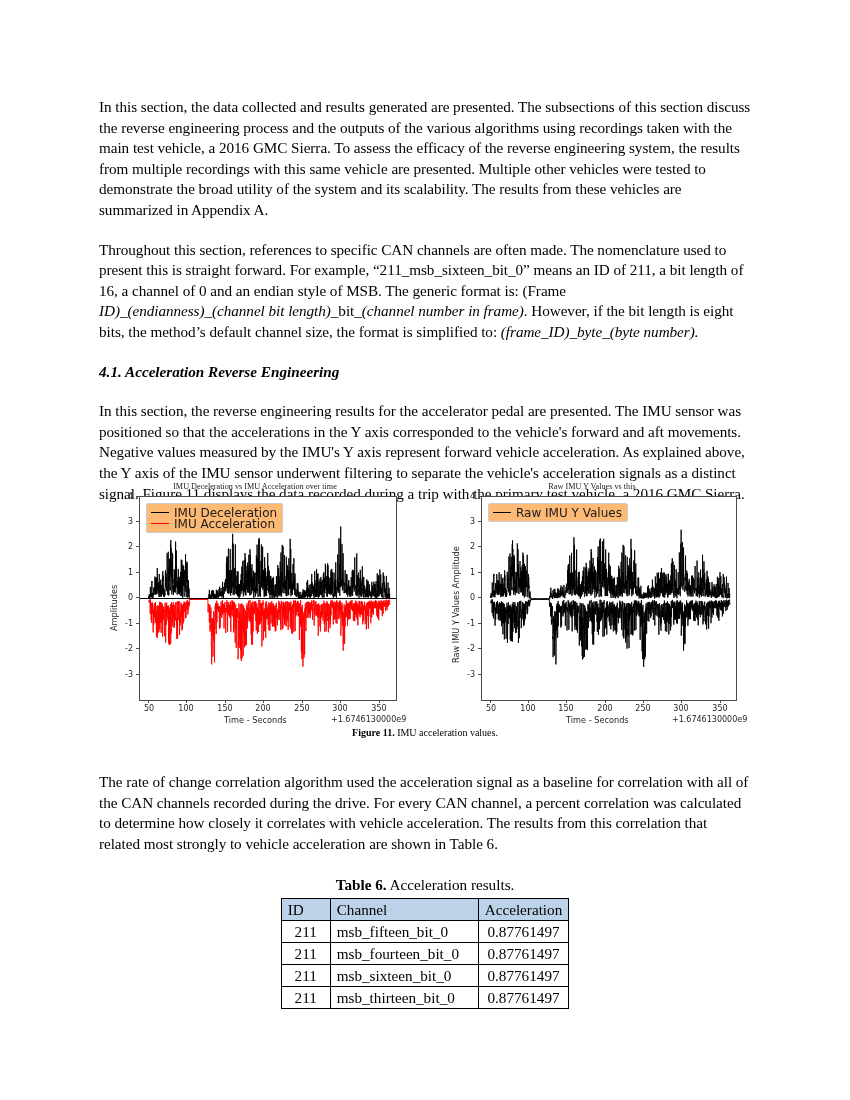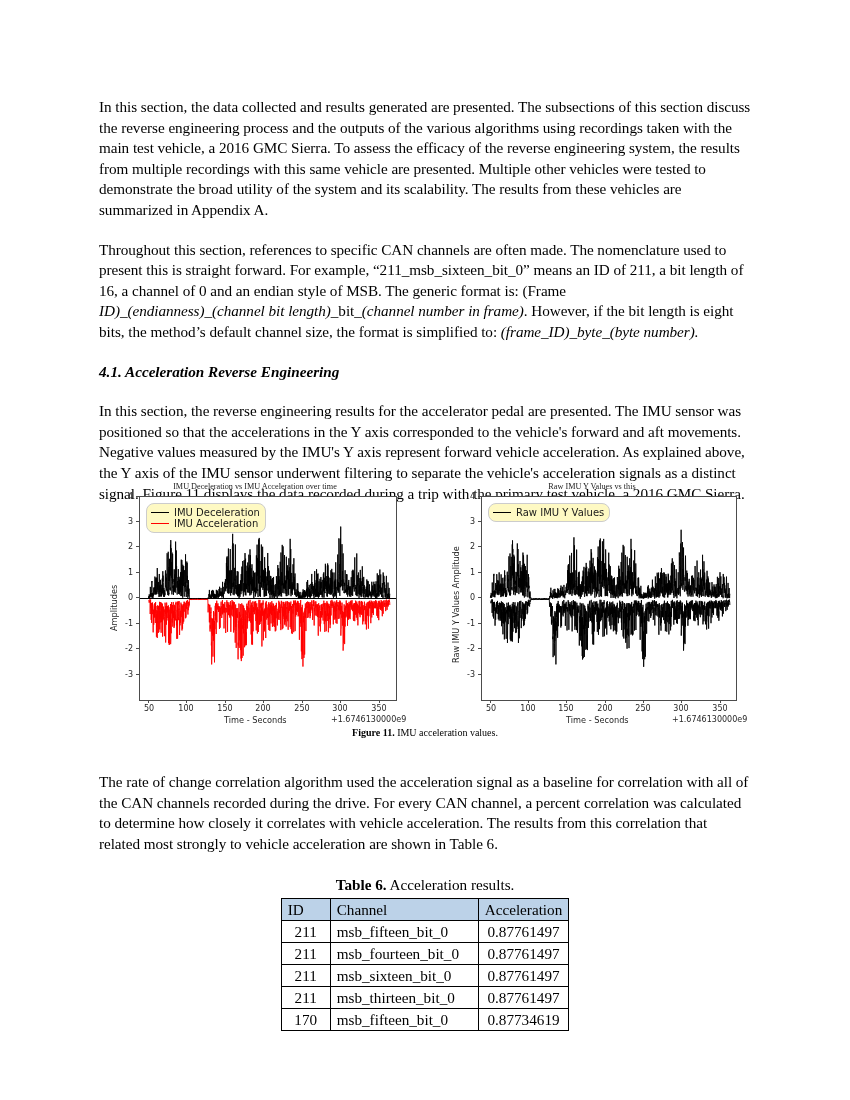--- a/index.html
+++ b/index.html
@@ -112,26 +112,26 @@
   .offset-text {
     position: absolute;
     font-family: "DejaVu Sans", sans-serif;
     font-size: 8px;
     color: #262626;
     white-space: nowrap;
   }
 
   .legend-box {
     position: absolute;
-    background: #fef9c3;
+    background: #fdba74;
     border: 1px solid #cccccc;
-    border-radius: 8px;
+    border-radius: 2px;
     padding: 3px 5px 3px 4px;
     font-family: "DejaVu Sans", sans-serif;
-    font-size: 10px;
+    font-size: 12px;
     color: #1a1a1a;
     z-index: 5;
   }
   .legend-row {
     display: flex;
     align-items: center;
     height: 11px;
     white-space: nowrap;
   }
   .legend-swatch {
@@ -386,23 +386,18 @@
         <tr>
           <td class="c-id">211</td>
           <td class="c-chan">msb_sixteen_bit_0</td>
           <td class="c-corr">0.87761497</td>
         </tr>
         <tr>
           <td class="c-id">211</td>
           <td class="c-chan">msb_thirteen_bit_0</td>
           <td class="c-corr">0.87761497</td>
         </tr>
-        <tr>
-          <td class="c-id">170</td>
-          <td class="c-chan">msb_fifteen_bit_0</td>
-          <td class="c-corr">0.87734619</td>
-        </tr>
       </tbody>
     </table>
   </div>
 
 
 </div>
 
 </body></html>

